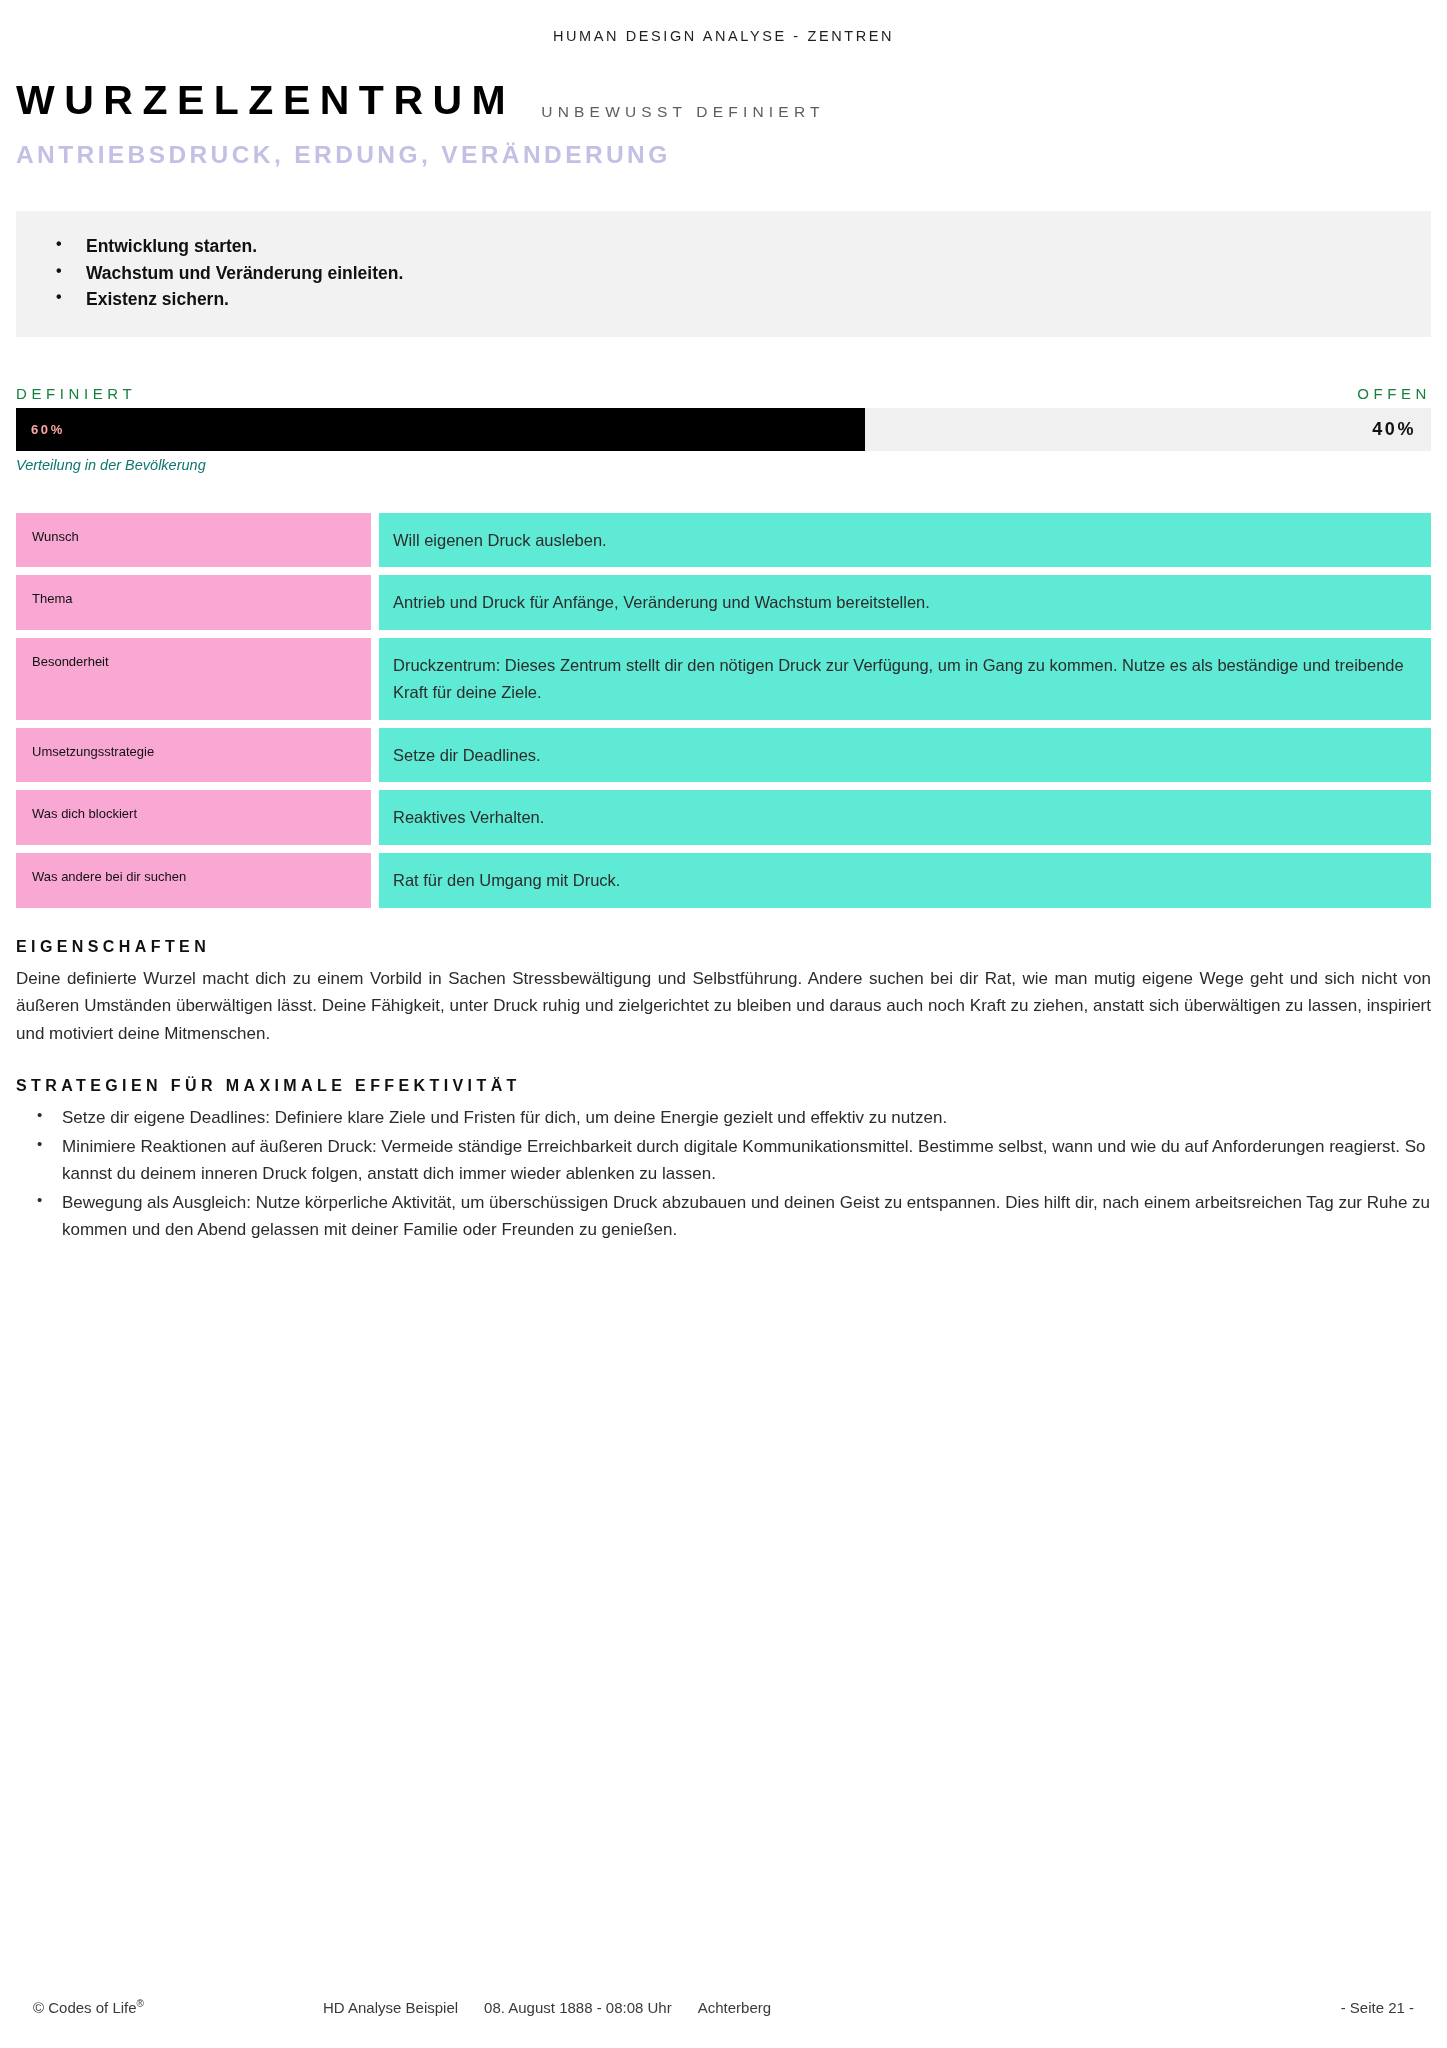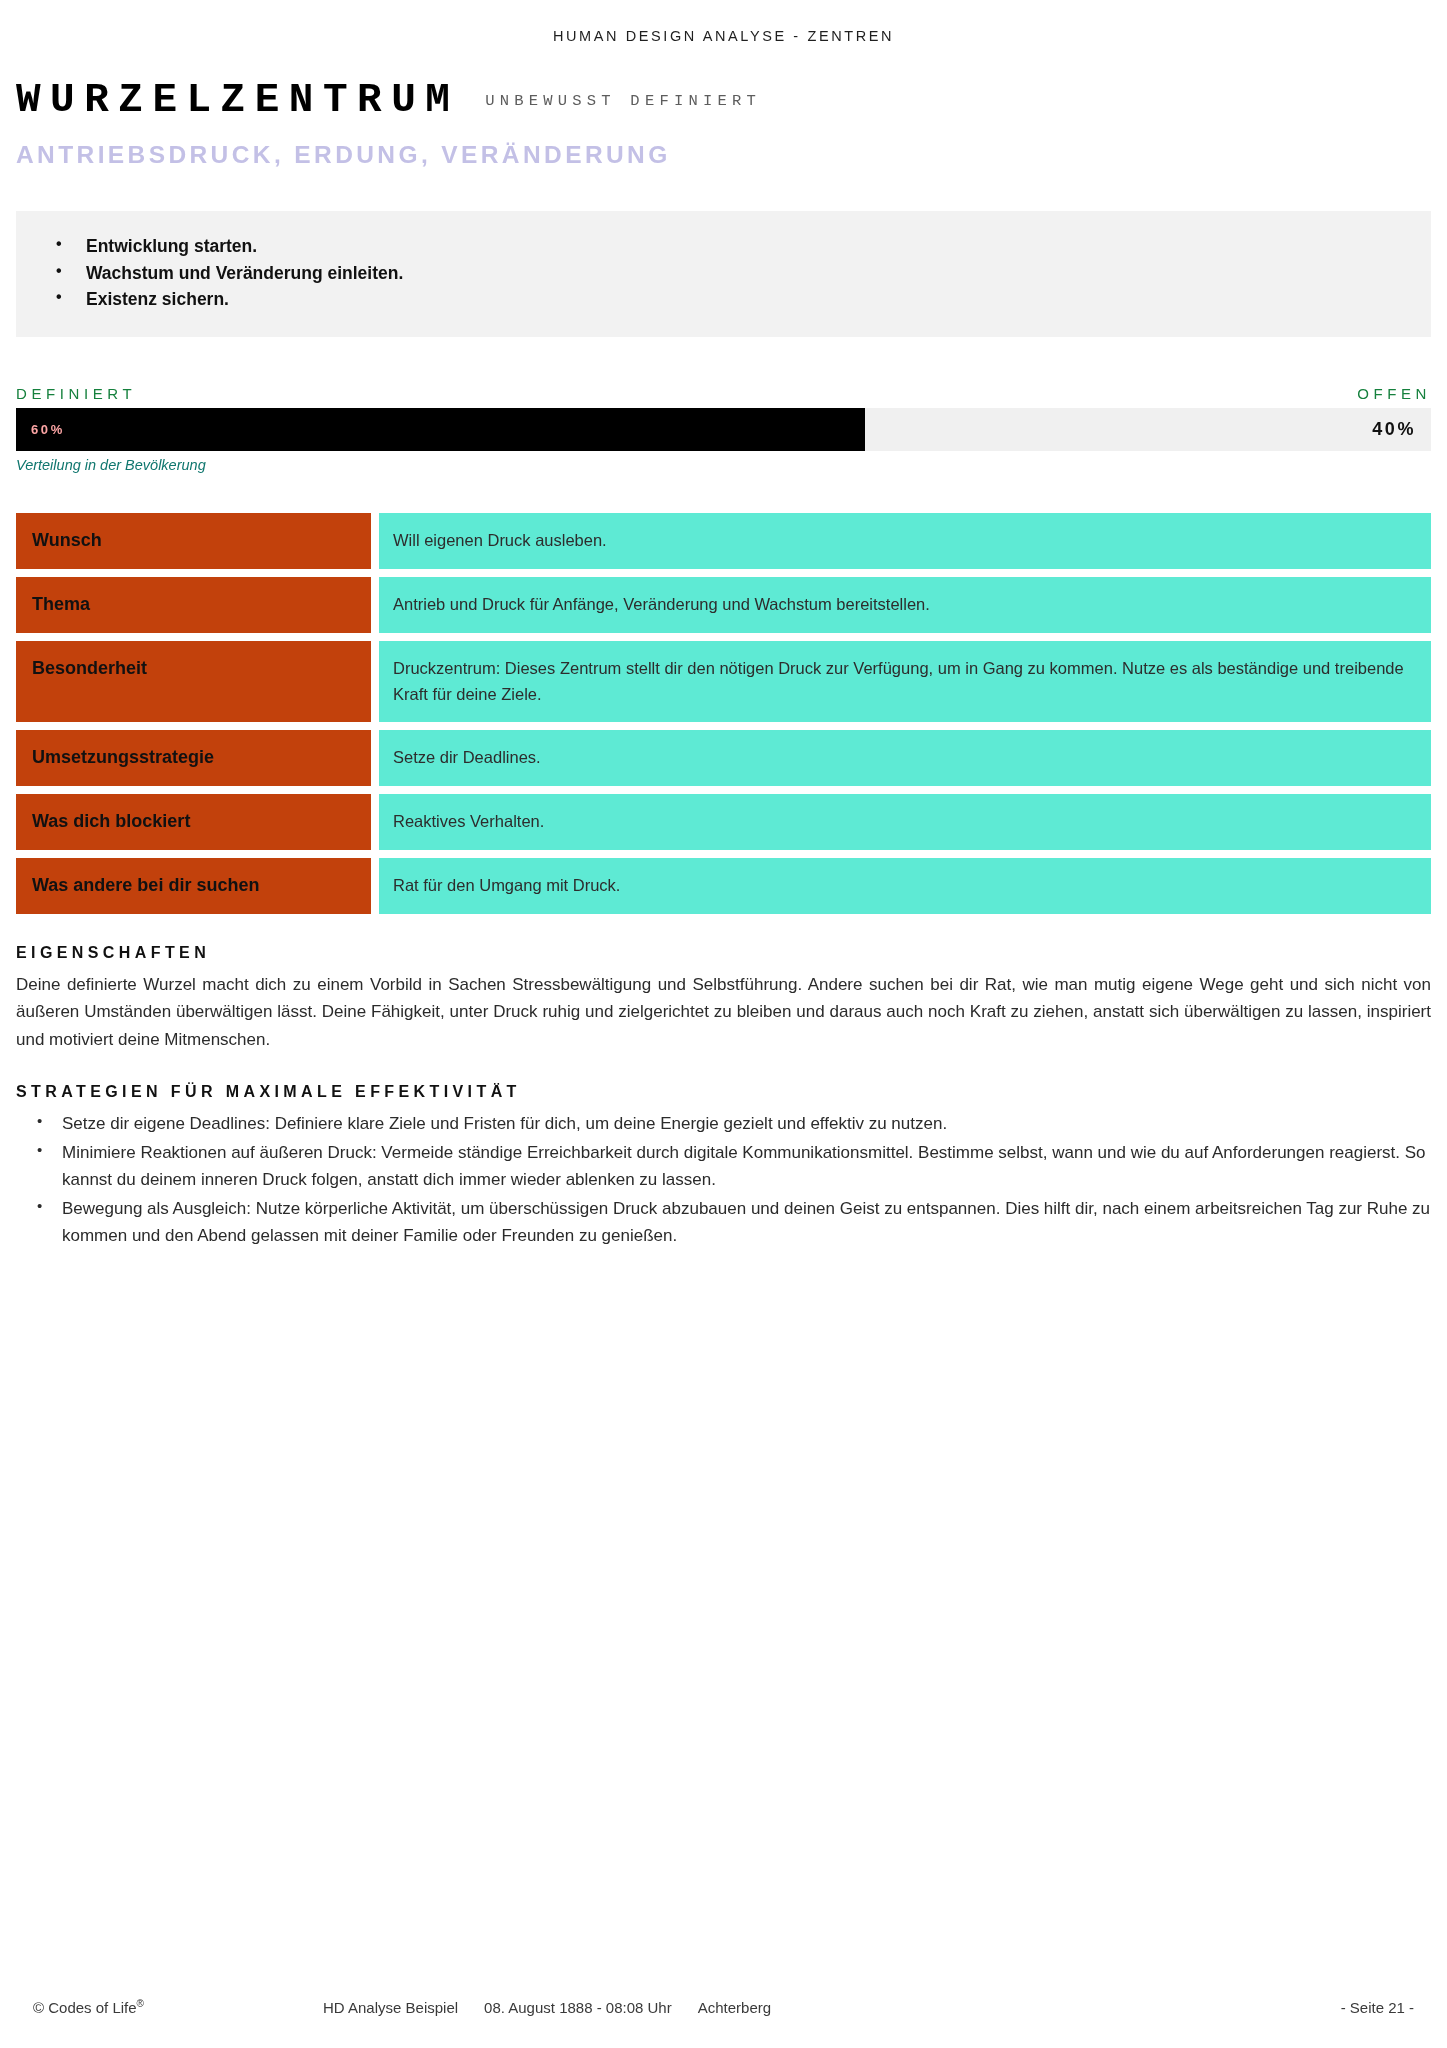--- a/index.html
+++ b/index.html
@@ -29,23 +29,22 @@
     font-size: 14.5px;
     letter-spacing: 2.6px;
     color: #1f1f1f;
     padding-top: 28px;
     font-weight: 400;
   }
 
   
   .title-row {
     display: flex;
-    align-items: center;
+    align-items: flex-end;
     margin-top: 36px;
-    font-family: Liberation Mono, monospace;
   }
   .title-main {
     font-size: 41px;
     font-weight: 700;
     letter-spacing: 9.5px;
     color: #000000;
     line-height: 1;
     white-space: nowrap;
   }
   .title-sub {
@@ -146,25 +145,25 @@
     gap: 8px;
   }
   .kv-row {
     display: flex;
     gap: 8px;
     align-items: stretch;
   }
   .kv-key {
     width: 355px;
     flex: 0 0 355px;
-    background: #c2410c;
+    background: #f9a8d4;
     padding: 14px 0 14px 16px;
     box-sizing: border-box;
-    font-size: 18px;
-    font-weight: 700;
+    font-size: 13px;
+    font-weight: 400;
     color: #111111;
     line-height: 1.55;
   }
   .kv-val {
     flex: 1 1 auto;
     background: #5eead4;
     padding: 14px 18px 14px 14px;
     box-sizing: border-box;
     font-size: 16.5px;
     font-weight: 400;

